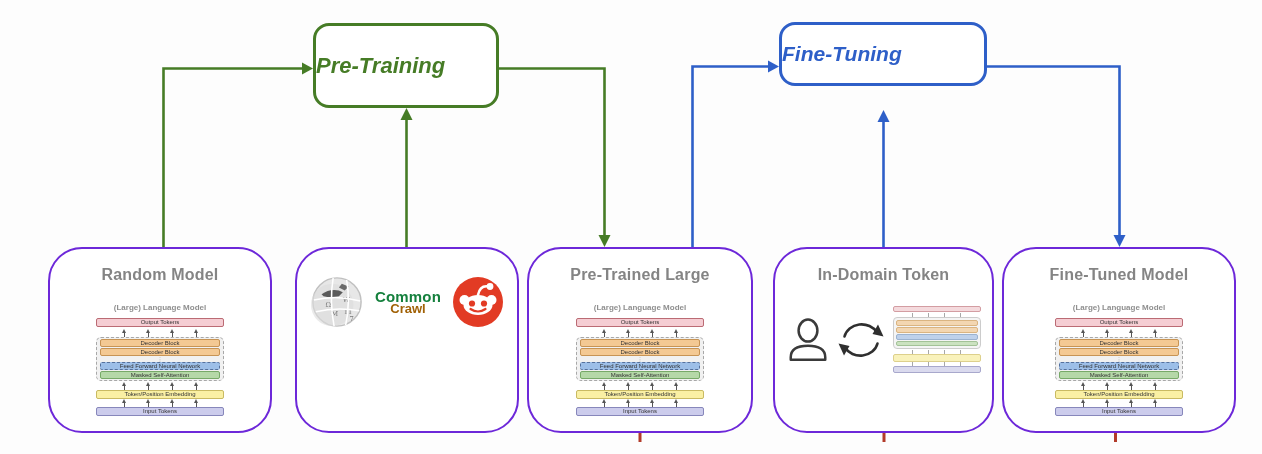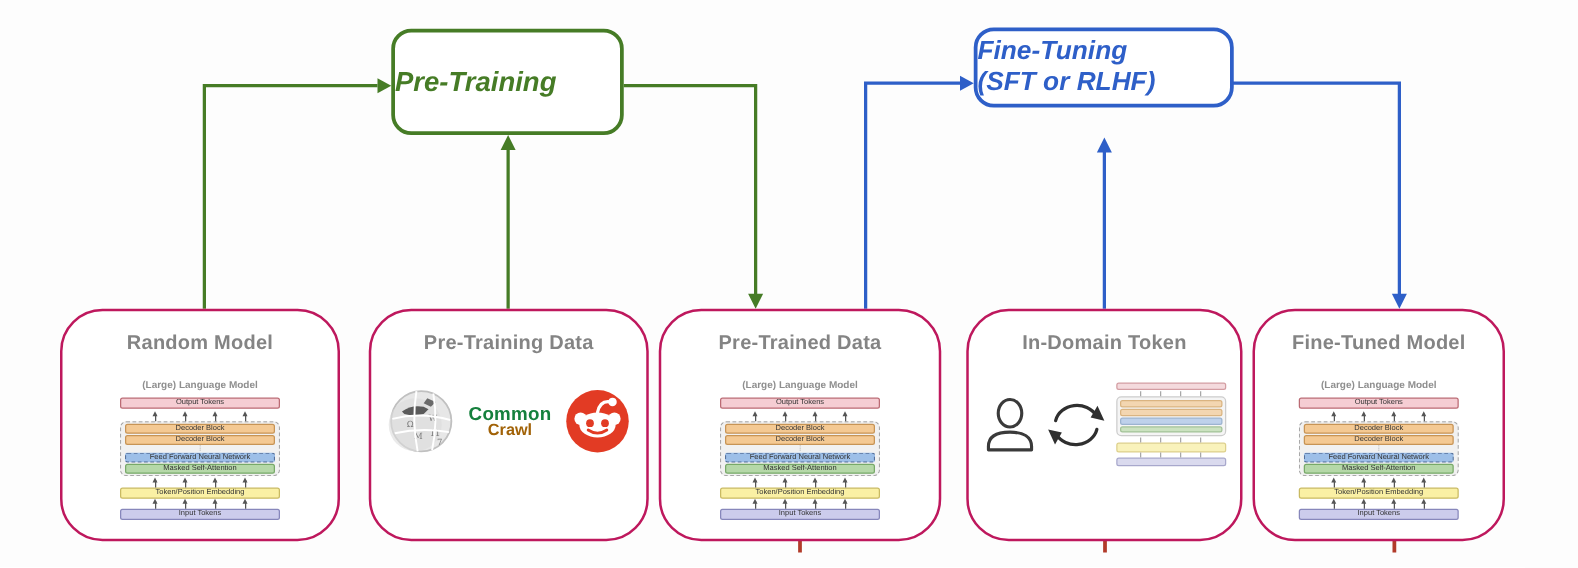--- a/index.html
+++ b/index.html
@@ -15,21 +15,21 @@
     position:absolute;background:#ffffff;border-radius:16px;
     display:flex;flex-direction:column;align-items:flex-start;justify-content:center;
     text-align:center;font-weight:bold;line-height:1.18;font-style:italic;
   }
   .pnode.green{left:313px;top:23px;width:186px;height:85px;border:3px solid #467c26;color:#467c26;font-size:22px;}
   .pnode.blue{left:779px;top:22px;width:208px;height:64px;border:3px solid #2e5fc8;color:#2e5fc8;font-size:21px;}
 
   
   .mbox{
     position:absolute;top:247px;height:186px;background:#ffffff;
-    border:2px solid #be185d;border-radius:34px;
+    border:2px solid #6d28d9;border-radius:34px;
   }
   .mbox .title{
     margin-top:17px;text-align:center;font-size:16px;font-weight:bold;color:#848484;
     letter-spacing:.2px;
   }
 
   
   .llm{width:128px;margin:19px auto 13px;}
   .llm .cap{text-align:center;font-size:8px;font-weight:bold;color:#8f8f8f;height:10px;line-height:10px;margin-bottom:5px;white-space:nowrap;}
   .bar{
@@ -105,21 +105,20 @@
       <line x1="884" y1="431" x2="884" y2="442"></line>
       <line x1="1115.5" y1="431" x2="1115.5" y2="442"></line>
     </g>
   </svg>
 
   <div class="pnode green">
     <div>Pre-Training</div>
   </div>
   <div class="pnode blue">
     <div>Fine-Tuning</div>
-    <div>(SFT or RLHF)</div>
   </div>
 
   <div class="mbox" style="left:48px;width:224px;">
     <div class="title">Random Model</div>
     <div class="llm">
       <div class="cap">(Large) Language Model</div>
       <div class="bar output">Output Tokens</div>
       <div class="arrows">
           <span class="ua"></span>
           <span class="ua"></span>
@@ -144,21 +143,20 @@
           <span class="ua"></span>
           <span class="ua"></span>
           <span class="ua"></span>
           <span class="ua"></span>
         </div>
       <div class="bar input">Input Tokens</div>
     </div>
   </div>
 
   <div class="mbox" style="left:295px;width:224px;">
-    <div class="title">Pre-Training Data</div>
     <div class="logorow">
       <svg width="54" height="54" viewBox="0 0 56 56">
         <circle cx="28" cy="28" r="25" fill="#e7e7e7" stroke="#c0c0c0" stroke-width="1.5"></circle>
         <circle cx="23" cy="31" r="22" fill="#dcdcdc" opacity="0.6"></circle>
         <path d="M12 20 Q20 14 30 16 L34 18 L30 22 Q22 24 14 22 Z" fill="#5a5a5a"></path>
         <path d="M33 9 L40 12 L36 16 L30 13 Z" fill="#6a6a6a"></path>
         <g fill="#7a7a7a" font-size="7" font-family="'DejaVu Serif',serif">
           <text x="16" y="33">Ω</text>
             <text x="34" y="28">W</text>
           <text x="22" y="43">M</text>
@@ -184,21 +182,21 @@
         <path d="M26 19 Q28 9 36.5 10.5" stroke="#ffffff" stroke-width="2.6" fill="none" stroke-linecap="round"></path>
         <circle cx="38" cy="10.5" r="3.4" fill="#ffffff"></circle>
         <circle cx="20" cy="27.5" r="3.1" fill="#e23b24"></circle>
         <circle cx="32" cy="27.5" r="3.1" fill="#e23b24"></circle>
         <path d="M18.5 33 Q26 38 33.5 33" stroke="#e23b24" stroke-width="2.2" fill="none" stroke-linecap="round"></path>
       </svg>
     </div>
   </div>
 
   <div class="mbox" style="left:527px;width:226px;">
-    <div class="title">Pre-Trained Data</div>
+    <div class="title">Pre-Trained Large</div>
     <div class="llm">
       <div class="cap">(Large) Language Model</div>
       <div class="bar output">Output Tokens</div>
       <div class="arrows">
           <span class="ua"></span>
           <span class="ua"></span>
           <span class="ua"></span>
           <span class="ua"></span>
         </div>
       <div class="llm-container">
@@ -263,21 +261,21 @@
             <span class="mt"></span>
             <span class="mt"></span>
             <span class="mt"></span>
             <span class="mt"></span>
           </div>
         <div class="mbar lav"></div>
       </div>
     </div>
   </div>
 
-  <div class="mbox" style="left:1002px;width:202px;">
+  <div class="mbox" style="left:1002px;width:234px;">
     <div class="title">Fine-Tuned Model</div>
     <div class="llm">
       <div class="cap">(Large) Language Model</div>
       <div class="bar output">Output Tokens</div>
       <div class="arrows">
           <span class="ua"></span>
           <span class="ua"></span>
           <span class="ua"></span>
           <span class="ua"></span>
         </div>

